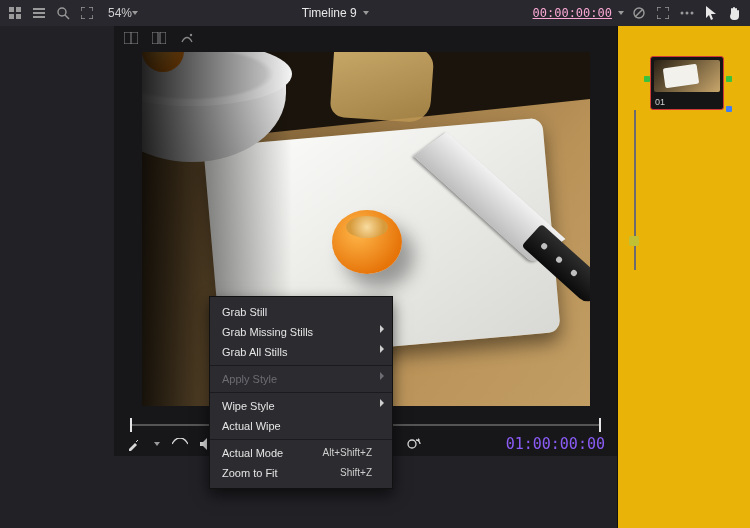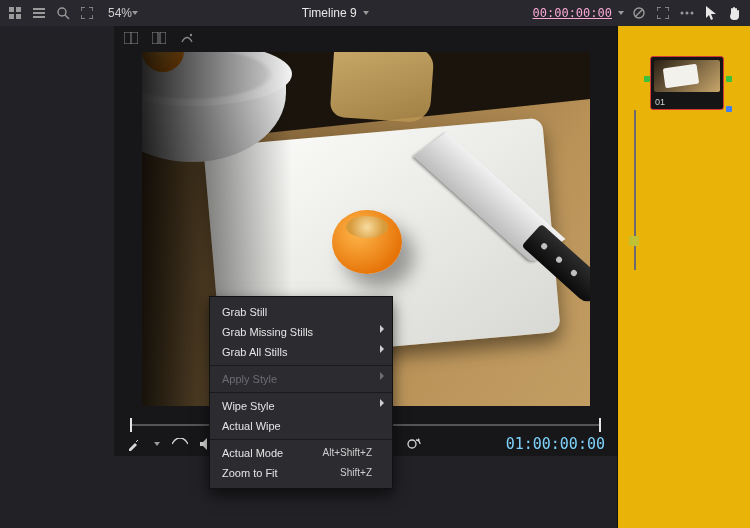--- a/index.html
+++ b/index.html
@@ -158,21 +158,21 @@
     display: flex; align-items: center;
     padding: 0 12px;
     gap: 12px;
     color: #c8c8c8;
   }
   #controls .fill { flex: 1; }
   .ctrl-icon { width: 16px; height: 16px; display: flex; align-items: center; justify-content: center; font-size: 12px; }
   .big-tc {
     font-family: "Menlo","Consolas",monospace;
     font-size: 15px;
-    color: #7dd3fc;
+    color: #8b5cf6;
   }
 
   
   #right-strip {
     position: absolute;
     left: 617px; top: 26px; right: 0; bottom: 0;
     background: #eab308;
     border-left: 1px solid #111;
   }
   .node {

